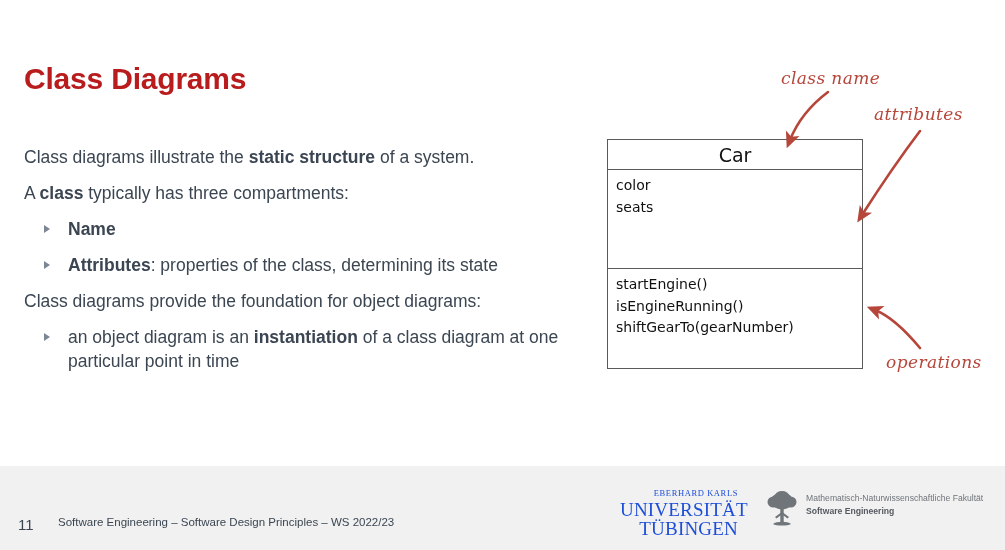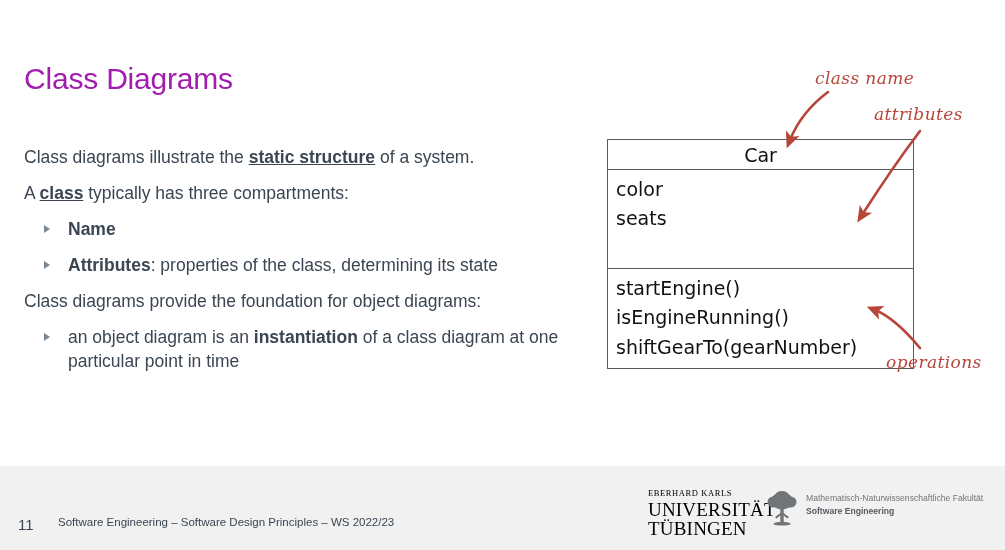--- a/index.html
+++ b/index.html
@@ -23,41 +23,41 @@
     height: 550px;
     background: #ffffff;
   }
 
   
   .slide-title {
     position: absolute;
     left: 24px;
     top: 62px;
     font-size: 30px;
-    font-weight: normal;
-    color: #a21caf;
+    font-weight: bold;
+    color: #b91c1c;
     letter-spacing: -0.2px;
     line-height: 1.1;
   }
 
   
   .body-block {
     position: absolute;
     left: 24px;
     top: 146px;
     width: 566px;
   }
   .para {
     font-size: 17.5px;
     color: #3b4652;
     line-height: 1.32;
     margin-bottom: 13px;
     white-space: nowrap;
   }
-  .para b { font-weight: bold; text-decoration: underline; }
+  .para b { font-weight: bold; }
 
   .bullet-list {
     margin: 0 0 13px 0;
     padding: 0;
     list-style: none;
   }
   .bullet-item {
     position: relative;
     padding-left: 44px;
     font-size: 17.5px;
@@ -76,21 +76,21 @@
     border-left: 6px solid #7c8794;
     border-top: 4.5px solid transparent;
     border-bottom: 4.5px solid transparent;
   }
 
   
   .uml-box {
     position: absolute;
     left: 607px;
     top: 139px;
-    width: 307px;
+    width: 256px;
     height: 230px;
     border: 1.6px solid #5a5a5a;
     background: #ffffff;
     box-sizing: border-box;
     font-family: "DejaVu Sans", sans-serif;
   }
   .uml-compartment {
     box-sizing: border-box;
     padding: 4px 8px 6px 8px;
   }
@@ -107,37 +107,37 @@
   .uml-attrs {
     height: 99px;
     border-bottom: 1.6px solid #5a5a5a;
     padding-top: 5px;
   }
   .uml-ops {
     height: 97px;
     padding-top: 5px;
   }
   .uml-line {
-    font-size: 19px;
+    font-size: 14px;
     color: #111111;
     line-height: 1.55;
     white-space: nowrap;
   }
 
   
   .annotation {
     position: absolute;
     color: #b6463a;
     font-family: "DejaVu Serif", serif;
     font-style: italic;
     font-size: 17px;
     letter-spacing: 0.4px;
     white-space: nowrap;
   }
-  #ann-class-name { left: 815px; top: 68px; }
+  #ann-class-name { left: 781px; top: 68px; }
   #ann-attributes { left: 874px; top: 104px; }
   #ann-operations { left: 886px; top: 352px; }
 
   .arrow-layer {
     position: absolute;
     left: 0;
     top: 0;
     width: 1005px;
     height: 550px;
     pointer-events: none;
@@ -162,25 +162,25 @@
   .footer-text {
     position: absolute;
     left: 58px;
     top: 516px;
     font-size: 11.5px;
     color: #3b4652;
   }
 
   .uni-logo {
     position: absolute;
-    left: 648px;
+    left: 620px;
     top: 489px;
     width: 118px;
-    text-align: left;
-    color: #000000;
+    text-align: right;
+    color: #1d4ed8;
     font-family: "Liberation Serif", serif;
     line-height: 1;
   }
   .uni-logo .line1 {
     font-size: 8.5px;
     letter-spacing: 0.6px;
     display: block;
     margin-bottom: 2px;
   }
   .uni-logo .line2 {

